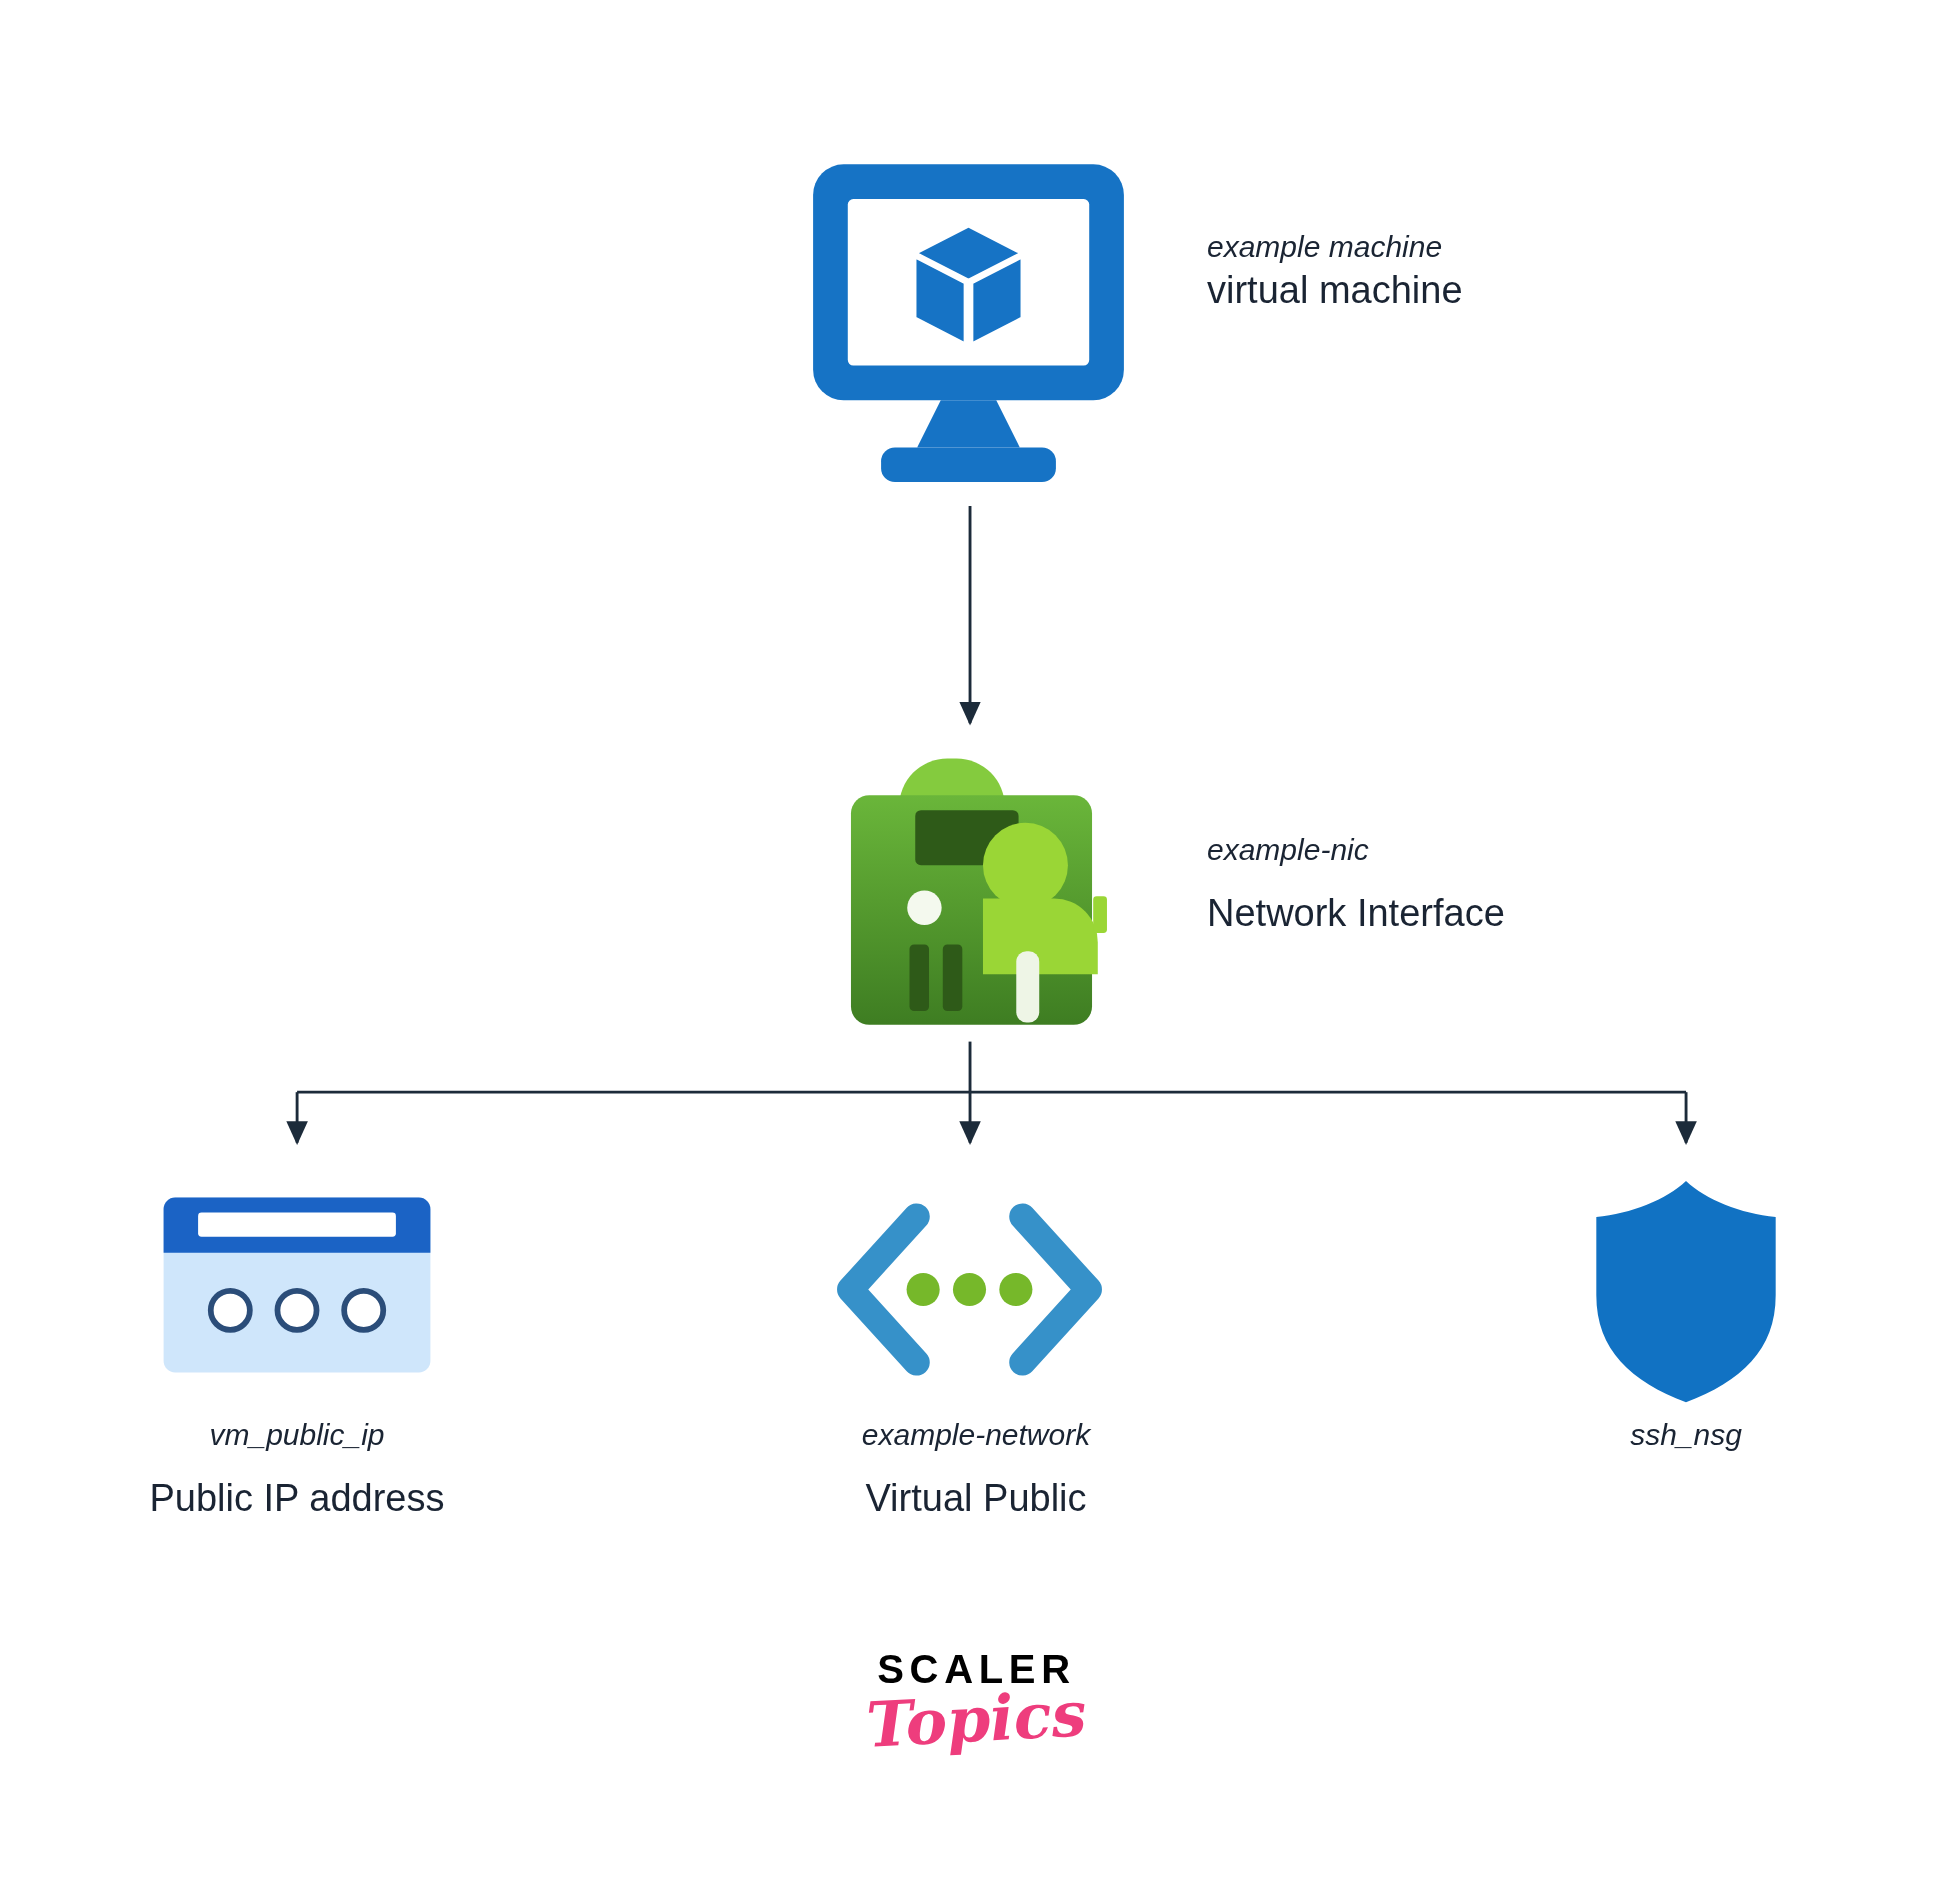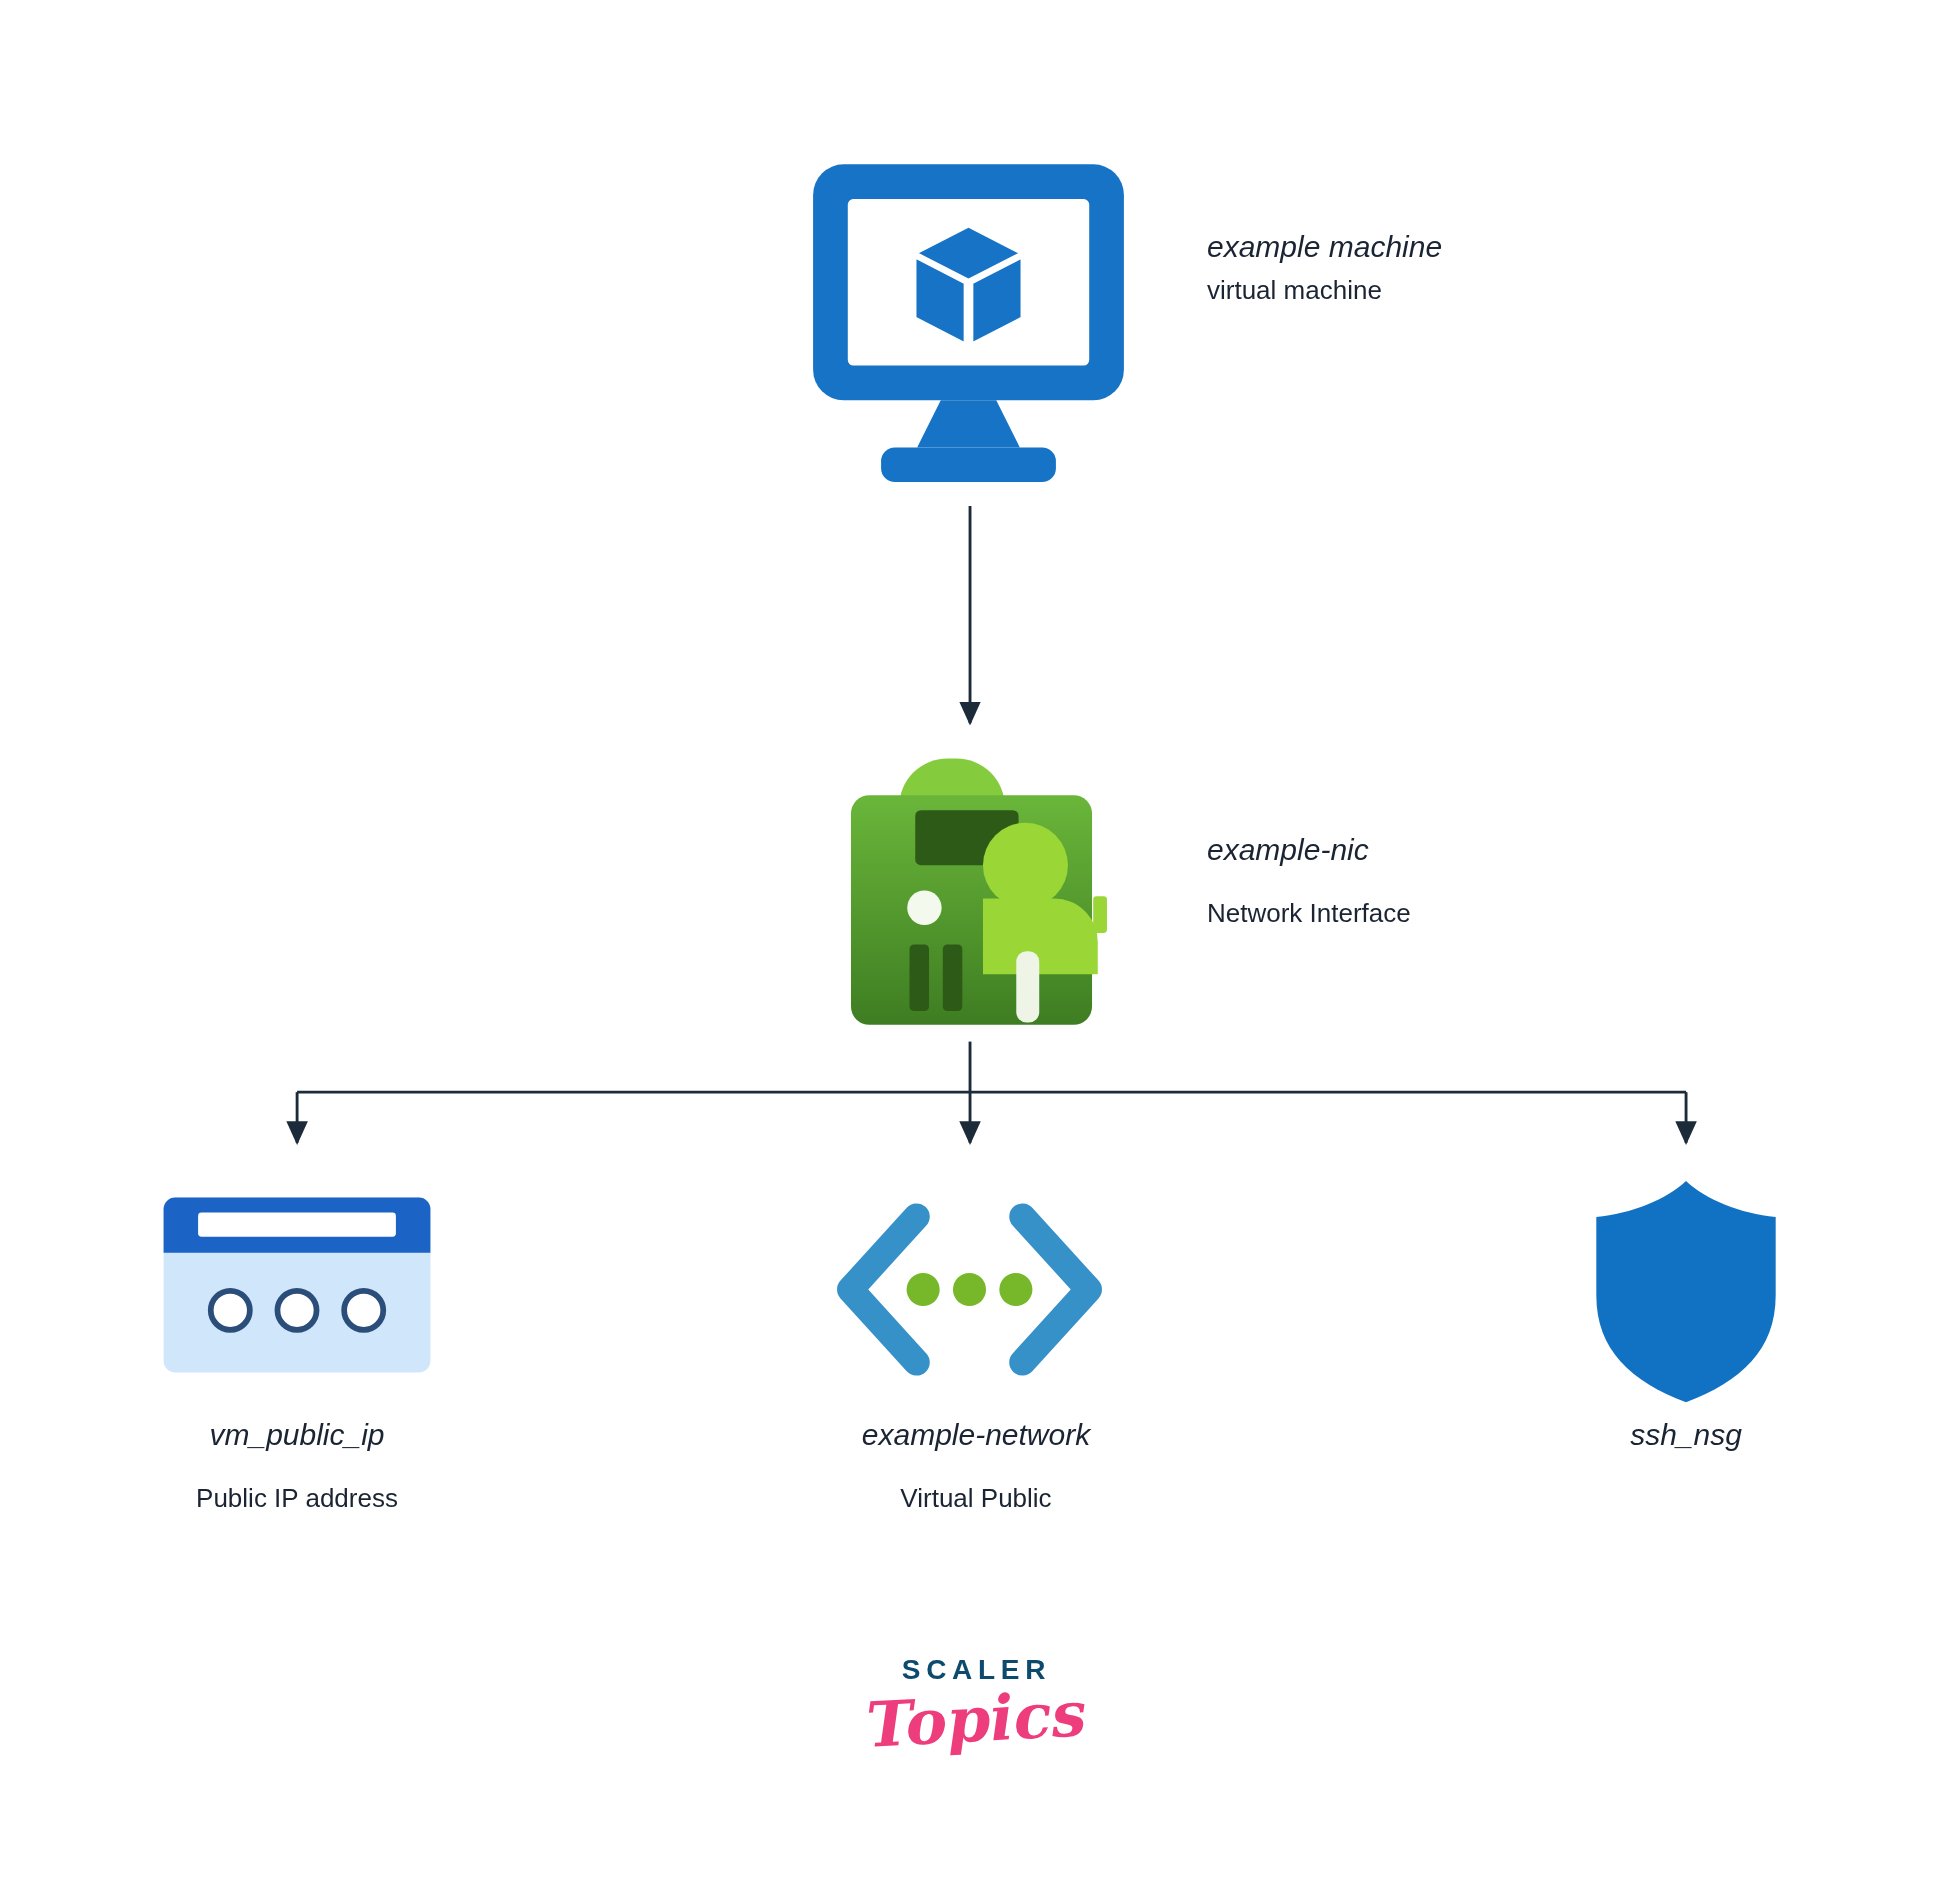--- a/index.html
+++ b/index.html
@@ -17,32 +17,32 @@
   .icon-vm   { left:802px; top:156px;  width:333px; height:340px; }
   .icon-nic  { left:828px; top:747px; width:287px; height:287px; }
   .icon-pip  { left:159px;  top:1193px; width:276px; height:184px; }
   .icon-vnet { left:826px; top:1201px; width:287px; height:177px; }
   .icon-nsg  { left:1587px; top:1174px; width:198px; height:233px; }
 
   .connectors { position:absolute; left:0; top:0; pointer-events:none; }
 
   .label-group { position:absolute; display:flex; flex-direction:column; row-gap:28px; }
   .res-name { font-style:italic; font-size:30px; line-height:34px; white-space:pre-wrap; }
-  .res-type { font-size:26px; line-height:36px; white-space:pre-wrap; }
+  .res-type { font-size:38px; line-height:36px; white-space:pre-wrap; }
 
   .vm-label   { left:1207px; top:230px;gap:8px; }
   .nic-label  { left:1207px; top:833px; }
   .pip-label  { left:113px;  top:1418px; width:368px; text-align:center; }
   .vnet-label { left:792px; top:1418px; width:368px; text-align:center; }
   .nsg-label  { left:1548px; top:1418px; width:276px; text-align:center; }
 
   .logo { position:absolute; left:810px; top:1651px; width:333px; text-align:center; }
   .logo-word {
-    font-size:28px; font-weight:800; letter-spacing:5.7px;
-    color:#0c4a6e; line-height:37px;
+    font-size:40px; font-weight:800; letter-spacing:5.7px;
+    color:#000000; line-height:37px;
   }
   .logo-script {
     font-family:"DejaVu Serif","Liberation Serif",serif;
     font-style:italic; font-weight:700;
     font-size:62px; line-height:64px;
     color:#ee3d7d;
     margin-top:0px;
     transform:rotate(-3deg);
   }
 </style>

